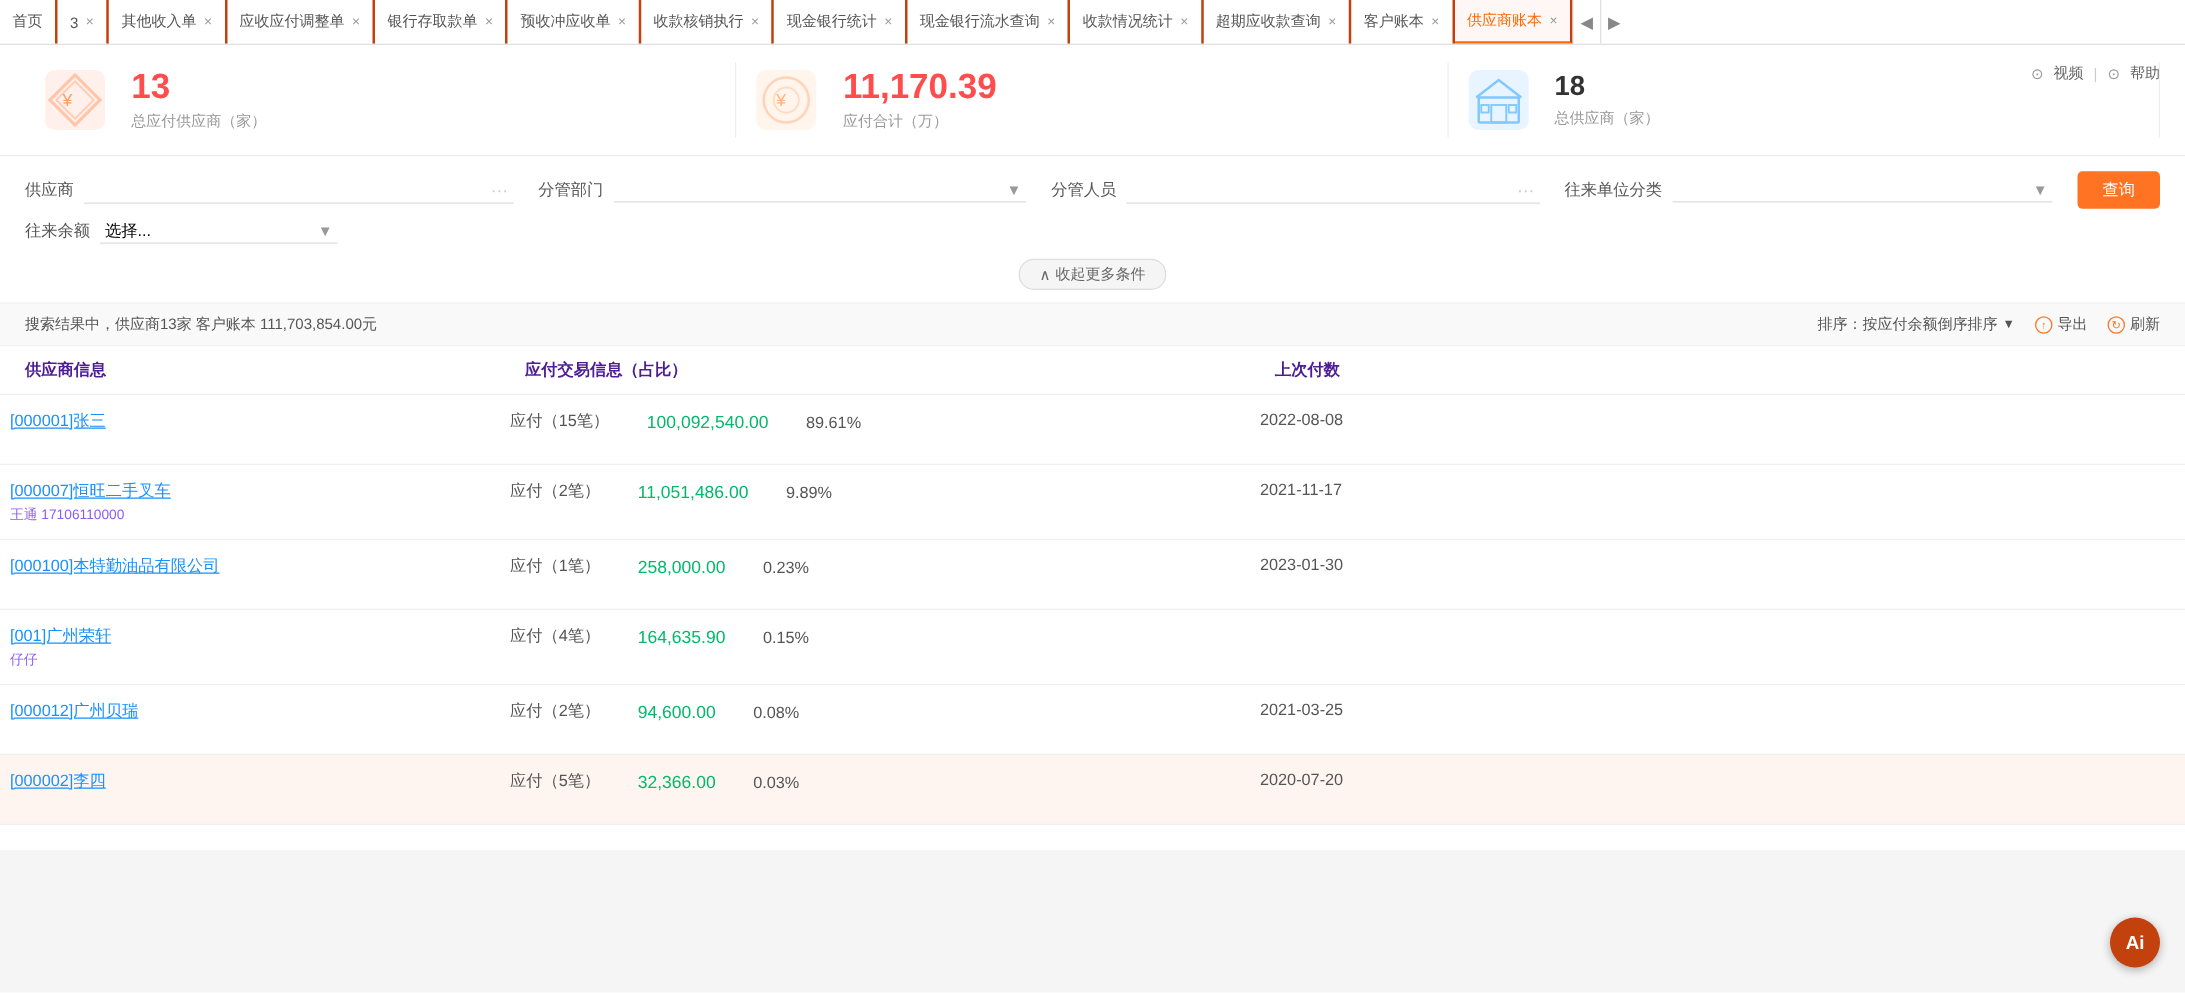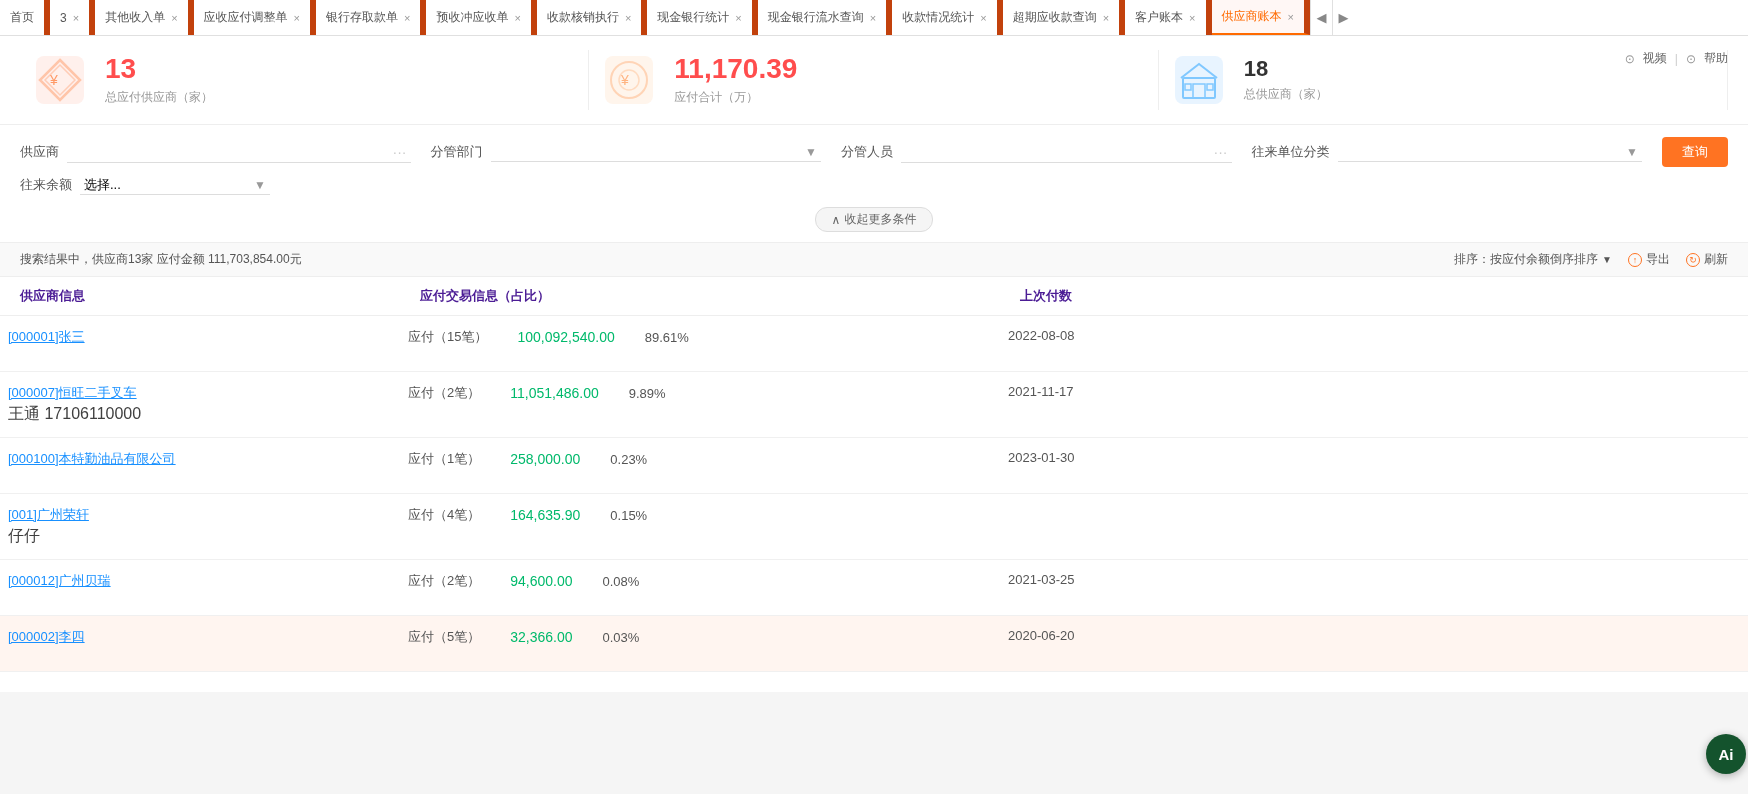--- a/index.html
+++ b/index.html
@@ -12,21 +12,21 @@
       background: #fff;
       border-bottom: 1px solid #e0e0e0;
       height: 36px;
       overflow: hidden;
     }
     .nav-tab {
       display: flex;
       align-items: center;
       padding: 0 10px;
       height: 100%;
-      border-right: 6px solid #c2410c;
+      border-right: 2px solid #c2410c;
       white-space: nowrap;
       font-size: 12px;
       color: #555;
       cursor: pointer;
       flex-shrink: 0;
     }
     .nav-tab.active { background: #fff7f5; color: #ff6a00; border-bottom: 2px solid #ff6a00; }
     .nav-tab .close-x {
       margin-left: 6px;
       color: #999;
@@ -254,22 +254,22 @@
       min-height: 56px;
     }
     .table-row.highlight { background: #fff5f0; }
     .supplier-link {
       color: #1890ff;
       text-decoration: underline;
       cursor: pointer;
       font-size: 13px;
     }
     .supplier-sub {
-      font-size: 16px;
-      color: #404040;
+      font-size: 11px;
+      color: #8b5cf6;
       margin-top: 2px;
     }
     .transaction-cell {
       display: flex;
       align-items: center;
       gap: 30px;
     }
     .tx-label { font-size: 13px; color: #555; }
     .tx-amount {
       font-size: 14px;
@@ -460,21 +460,21 @@
 
   <div style="display:flex;justify-content:center;margin-top:4px;">
     <div class="collapse-btn">
       <span>∧</span>
       <span>收起更多条件</span>
     </div>
   </div>
 </div>
 
 <div class="result-bar">
-  <div>搜索结果中，供应商13家   应付金额 111,703,854.00元</div>
+  <div>搜索结果中，供应商13家   客户账本 111,703,854.00元</div>
   <div class="result-bar-right">
     <div class="sort-select">
       <span>排序：按应付余额倒序排序</span>
       <span class="chevron">▼</span>
     </div>
     <div class="action-btn">
       <span class="icon-circle">↑</span>
       <span>导出</span>
     </div>
     <div class="action-btn">
@@ -579,18 +579,18 @@
       <div class="supplier-link">[000002]李四</div>
     </div>
     <div class="col-transaction">
       <div class="transaction-cell">
         <span class="tx-label">应付（5笔）</span>
         <span class="tx-amount">32,366.00</span>
         <span class="tx-percent">0.03%</span>
       </div>
     </div>
     <div class="col-lastpay">
-      <span class="last-pay-date">2020-06-20</span>
+      <span class="last-pay-date">2020-07-20</span>
     </div>
   </div>
 </div>
 
-<div style="position:fixed;bottom:20px;right:2px;background:#14532d;color:#fff;border-radius:50%;width:40px;height:40px;display:flex;align-items:center;justify-content:center;font-size:15px;font-weight:bold;box-shadow:0 2px 8px rgba(0,0,0,0.3);cursor:pointer;z-index:999;">Ai</div>
+<div style="position:fixed;bottom:20px;right:20px;background:#c2410c;color:#fff;border-radius:50%;width:40px;height:40px;display:flex;align-items:center;justify-content:center;font-size:15px;font-weight:bold;box-shadow:0 2px 8px rgba(0,0,0,0.3);cursor:pointer;z-index:999;">Ai</div>
 
 </body></html>

